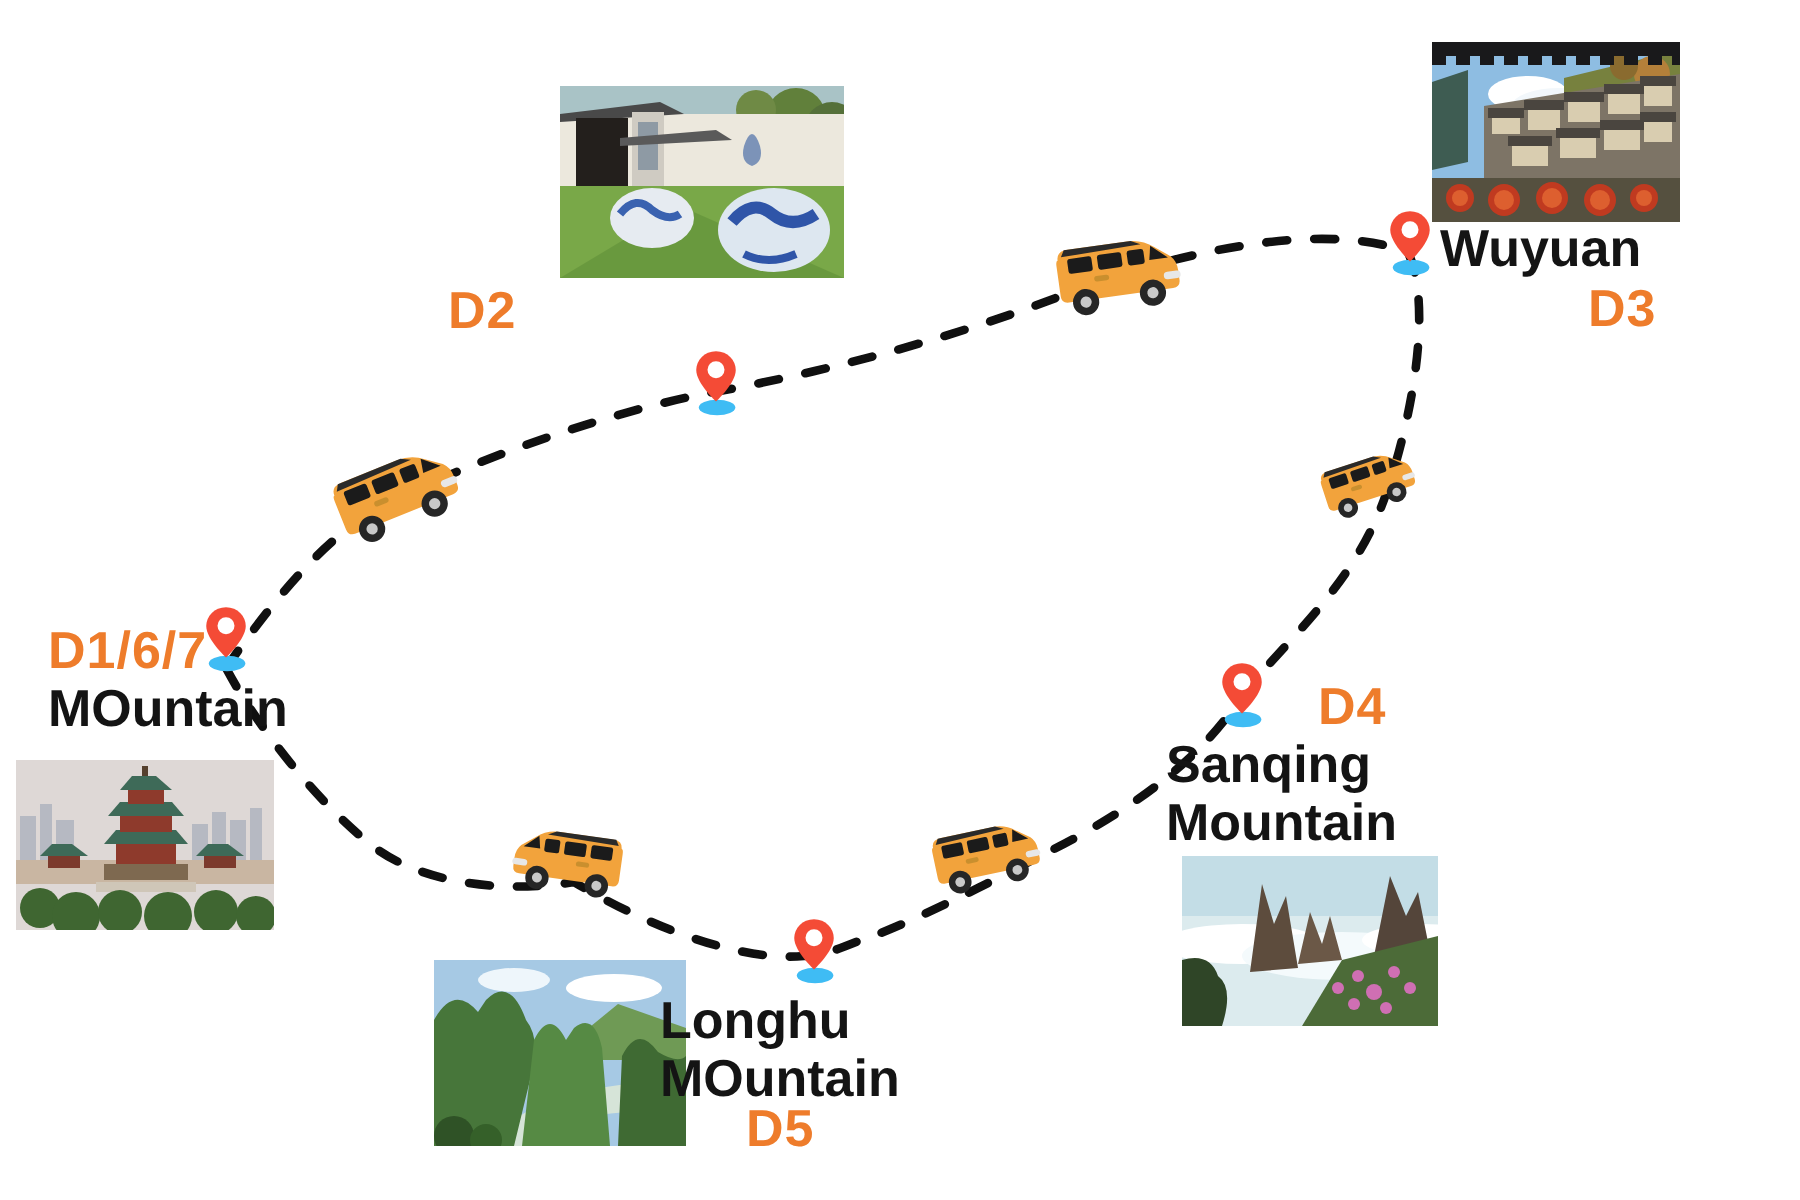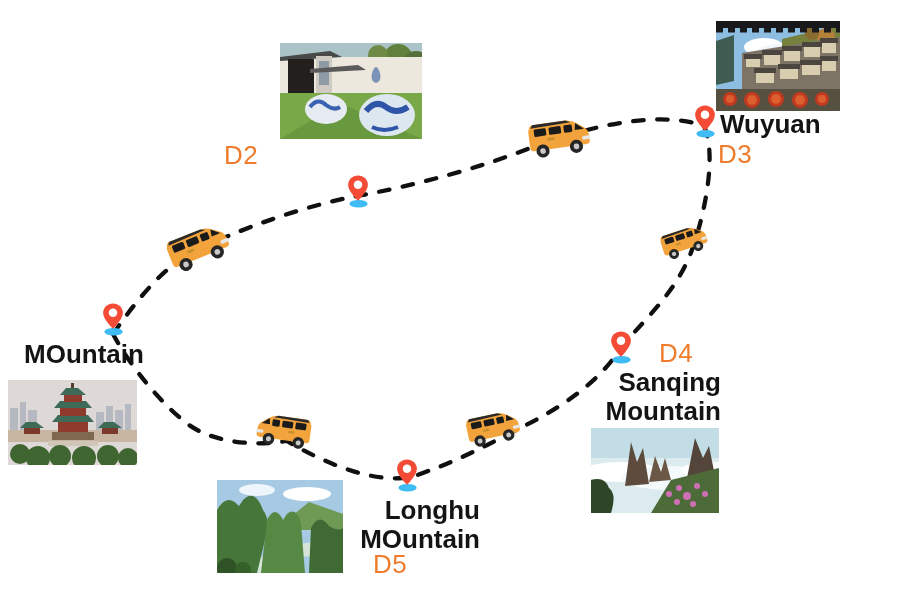--- a/index.html
+++ b/index.html
@@ -2,27 +2,27 @@
 <html style="--day-label: #EE7C2B; --city-label: #141414; --pin: #F44B36; --pin-shadow: #3FBCF4; --route: #101010; --van-body: #F2A33C; --van-glass: #1B1B1B;"><head>
 <meta charset="utf-8">
 <style>
   html,body{margin:0;padding:0;background:#ffffff;}
   .canvas{
     position:relative;width:900px;height:600px;background:#ffffff;overflow:hidden;
     font-family:"Liberation Sans",sans-serif;
   }
   .day{
     position:absolute;color:var(--day-label,#EE7C2B);
-    font-weight:normal;font-size:26px;letter-spacing:0.5px;white-space:nowrap;
+    font-weight:bold;font-size:26px;letter-spacing:0.5px;white-space:nowrap;
   }
   .city{
     position:absolute;color:var(--city-label,#141414);
     font-weight:bold;font-size:26px;line-height:1.12;white-space:nowrap;
   }
-  .city.wrap{white-space:normal;text-align:right;}
+  .city.wrap{white-space:normal;text-align:left;}
   .photo{position:absolute;display:block;}
   .pin{position:absolute;width:26px;height:34px;overflow:visible;}
   .van{position:absolute;overflow:visible;}
   #route-svg{position:absolute;left:0;top:0;}
   #route-path{
     fill:none;stroke:var(--route,#101010);stroke-width:4.3;
     stroke-dasharray:10.5 13.5;stroke-linecap:round;
   }
   .defs{position:absolute;width:0;height:0;overflow:hidden;}
 </style>
@@ -143,22 +143,23 @@
         <circle cx="84" cy="79" r="5"></circle>
         <circle cx="106" cy="78" r="4"></circle>
     </g>
     <rect width="124" height="7" fill="#19191b"></rect>
     <line x1="0" y1="9" x2="124" y2="9" stroke="#19191b" stroke-width="5" stroke-dasharray="7 5"></line>
   </svg>
   <svg class="pin" style="left:692px;top:104px" viewBox="0 0 24 32">
       <use href="#sym-pin"></use>
     </svg>
   <div class="city" style="left:720px;top:110px">Wuyuan</div>
-  <div class="day" style="left:718px;top:139px">D3</div>
-
+  <div class="day" style="left:794px;top:139px">D3</div>
+
+  <div class="day" style="left:24px;top:310px">D1/6/7</div>
   <svg class="pin" style="left:100px;top:302px" viewBox="0 0 24 32">
       <use href="#sym-pin"></use>
     </svg>
   <div class="city" style="left:24px;top:340px">MOuntain</div>
   <svg class="photo" style="left:8px;top:380px" width="129" height="85" viewBox="0 0 129 85">
     <rect width="129" height="85" fill="#ded8d6"></rect>
     <g fill="#b6b9c2">
       <rect x="2" y="28" width="8" height="22"></rect>
         <rect x="12" y="22" width="6" height="28"></rect>
         <rect x="20" y="30" width="9" height="20"></rect>

